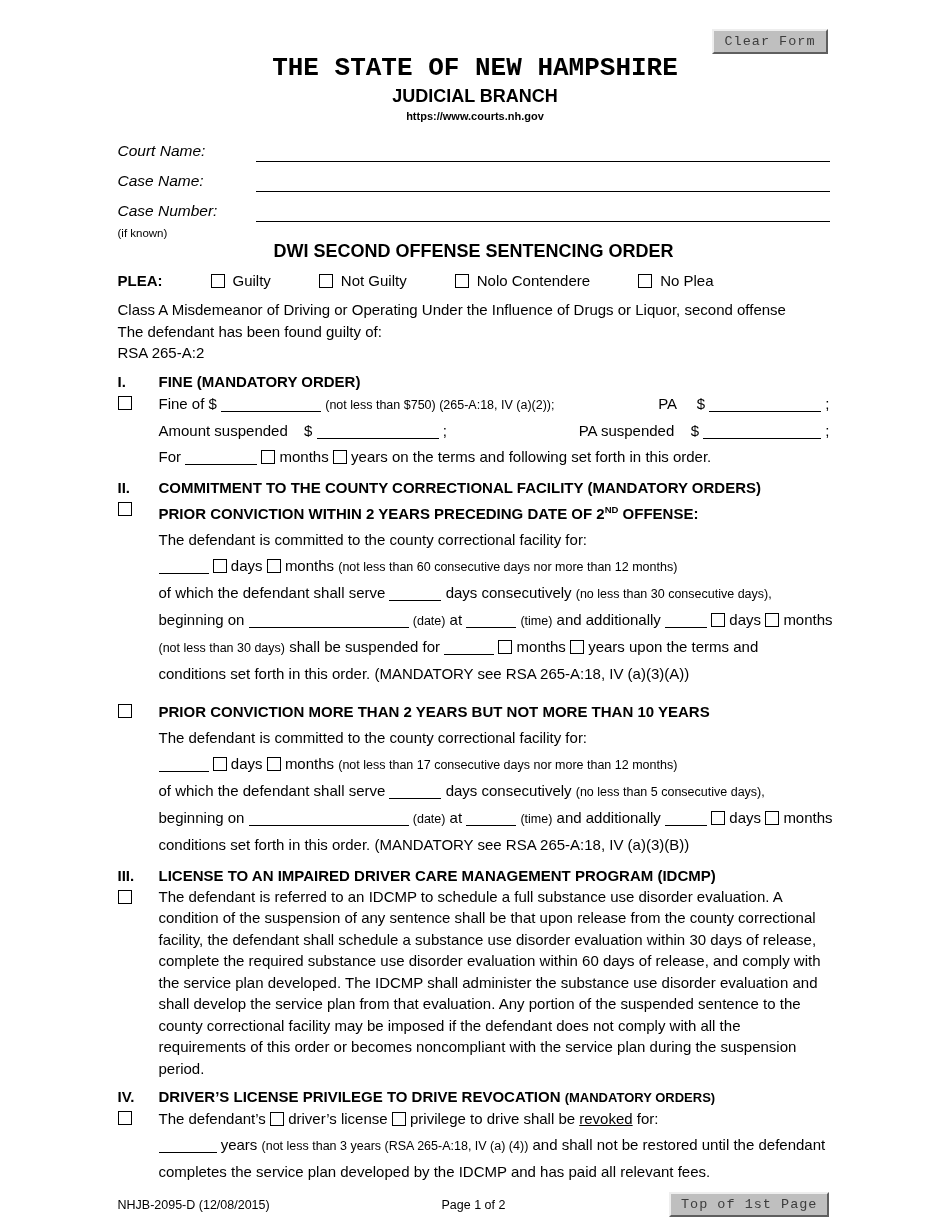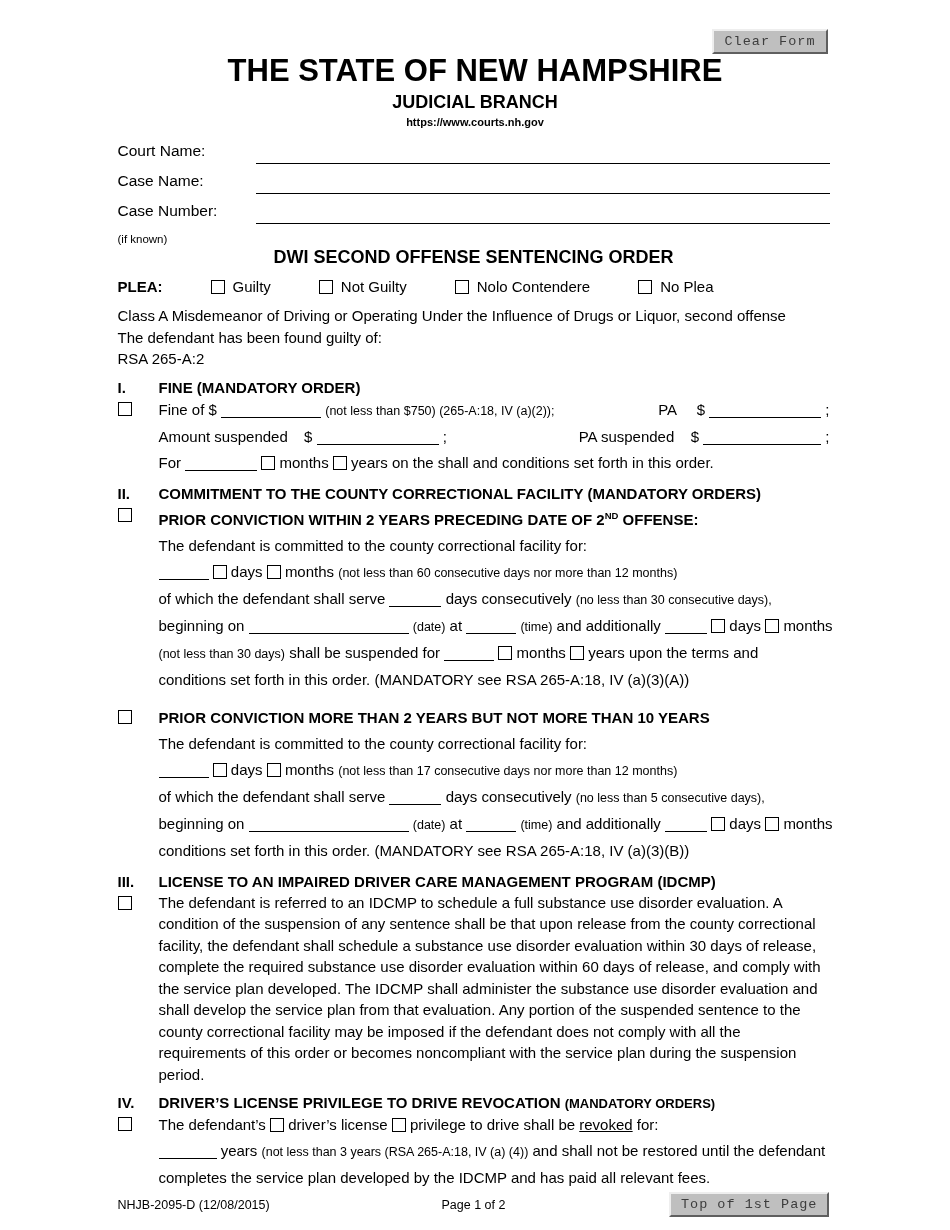--- a/index.html
+++ b/index.html
@@ -10,26 +10,26 @@
     font-family:"Liberation Sans", sans-serif; font-size:15px;
   }
   .btn {
     font-family:"Liberation Mono", monospace; font-size:13.5px; letter-spacing:1px;
     color:#3d3d3d; background:#bfbfbf; padding:3px 10px; cursor:pointer;
     border-top:2px solid #eeeeee; border-left:2px solid #eeeeee;
     border-bottom:2px solid #5f5f5f; border-right:2px solid #5f5f5f;
   }
   .clear-btn { position:absolute; top:26px; right:62px; }
   .hdr { text-align:center; padding-top:50px; }
-  .hdr-state { font-size:31px; font-weight:bold; }
+  .hdr-state { font-size:26px; font-weight:bold;font-family:Liberation Mono, monospace; }
   .hdr-branch { font-size:18px; font-weight:bold; margin-top:3px; }
   .hdr-url { font-size:11px; font-weight:bold; margin-top:3px; }
   .content { padding:0 60px 0 57px; }
   .case-fields { margin-top:14px; }
-  .case-row { display:flex; align-items:flex-start; height:30px; }
+  .case-row { display:flex; align-items:center; height:30px;font-style:italic; }
   .case-label { width:138px; flex:0 0 138px; font-size:15.5px; }
   .case-line { flex:1; border-bottom:1px solid #000; height:22px; }
   .if-known { font-size:11.5px; margin-top:1px; }
   .title { text-align:center; font-size:18px; font-weight:bold; margin-top:2px; }
   .plea-row { margin-top:10px; display:flex; align-items:center; }
   .plea-opt { margin-left:48px; display:inline-flex; align-items:center; }
   .plea-opt:first-of-type { margin-left:38px; }
   .plea-opt .cb { margin-right:8px; }
   .para { margin-top:10px; line-height:21.5px; }
   .intro { margin-top:11px; }
@@ -132,21 +132,21 @@
       </span>
       <div class="grow">
         <div class="line split">
           <span><span>Fine of $</span> <span class="blank" style="width: 100px;"></span> <span class="sm">(not less than $750) (265-A:18, IV (a)(2));</span></span>
           <span><span>PA</span> <span class="gap" style="width: 12px;"></span> <span>$</span> <span class="blank" style="width: 112px;"></span> <span>;</span></span>
         </div>
         <div class="line split">
           <span><span>Amount suspended</span> <span class="gap" style="width: 8px;"></span> <span>$</span> <span class="blank" style="width: 122px;"></span> <span>;</span></span>
           <span><span>PA suspended</span> <span class="gap" style="width: 8px;"></span> <span>$</span> <span class="blank" style="width: 118px;"></span> <span>;</span></span>
         </div>
-        <div class="line"><span>For</span> <span class="blank" style="width: 72px;"></span> <span class="cb"></span> <span>months</span> <span class="cb"></span> <span>years on the shall and conditions set forth in this order.</span></div>
+        <div class="line"><span>For</span> <span class="blank" style="width: 72px;"></span> <span class="cb"></span> <span>months</span> <span class="cb"></span> <span>years on the terms and following set forth in this order.</span></div>
       </div>
     </div>
 
     <div class="sec-head">
       <span class="num b">II.</span>
       <span class="b">COMMITMENT TO THE COUNTY CORRECTIONAL FACILITY (MANDATORY ORDERS)</span>
     </div>
     <div class="sec-row">
       <span class="gutter">
         <span class="cb"></span>

